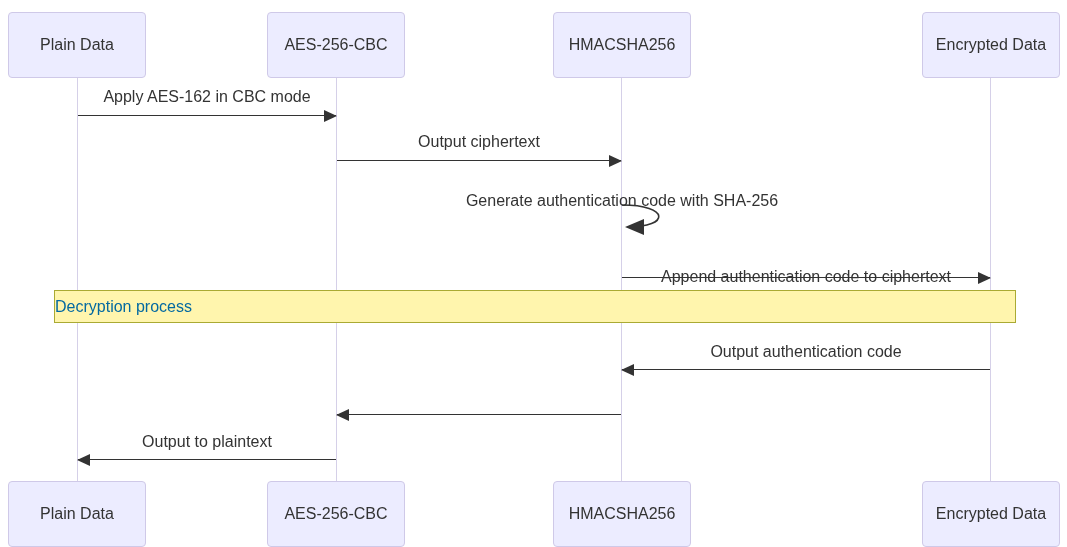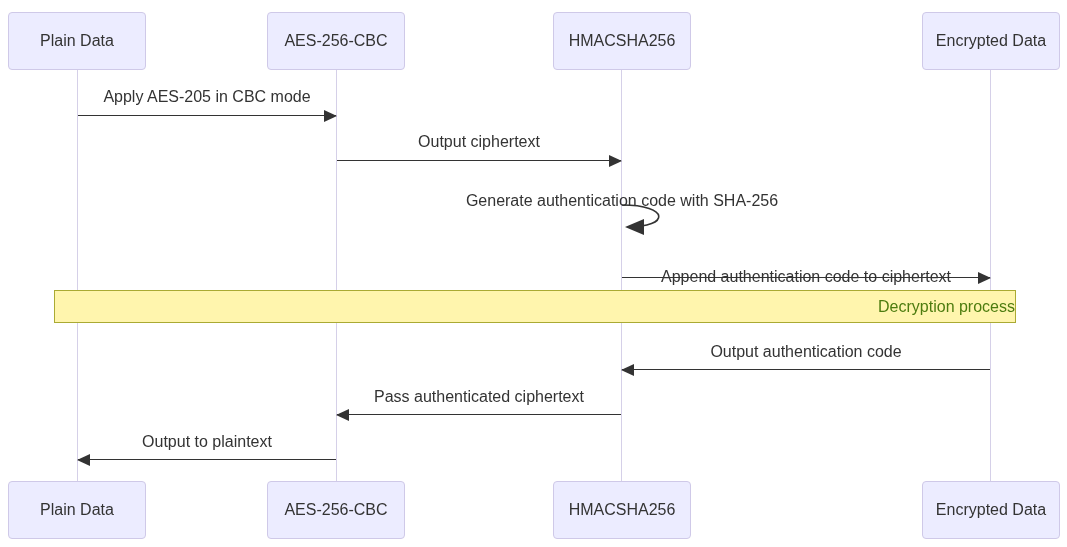--- a/index.html
+++ b/index.html
@@ -14,21 +14,21 @@
   .lifeline {
     position: absolute;
     top: 70px;
     height: 412px;
     width: 0;
     border-left: 1px solid #d5d0e8;
   }
   .actor-box {
     position: absolute;
     width: 138px;
-    height: 58px;
+    height: 66px;
     background: #ECECFF;
     border: 1px solid #cfc9e8;
     border-radius: 4px;
     display: flex;
     align-items: center;
     justify-content: center;
     font-size: 16px;
     color: #333333;
   }
   .msg-label {
@@ -70,23 +70,23 @@
   .note {
     position: absolute;
     left: 54px;
     top: 290px;
     width: 962px;
     height: 33px;
     background: #FFF5AD;
     border: 1px solid #AAAA33;
     display: flex;
     align-items: center;
-    justify-content: flex-end;
+    justify-content: flex-start;
     font-size: 16px;
-    color: #4d7c0f;
+    color: #0369a1;
   }
   .selfloop-svg { position: absolute; left: 618px; top: 200px; }
 </style>
 </head>
 <body>
 
 <div class="canvas">
 
   <div class="lifeline" style="left:77px"></div>
   <div class="lifeline" style="left:336px"></div>
@@ -99,21 +99,21 @@
   <div class="actor-box" style="left:267px; top:12px">
       <span>AES-256-CBC</span>
     </div>
   <div class="actor-box" style="left:553px; top:12px">
       <span>HMACSHA256</span>
     </div>
   <div class="actor-box" style="left:922px; top:12px">
       <span>Encrypted Data</span>
     </div>
 
-  <div class="msg-label" style="left:207px; top:88px">Apply AES-205 in CBC mode</div>
+  <div class="msg-label" style="left:207px; top:88px">Apply AES-162 in CBC mode</div>
   <div class="arrow" style="left:78px; top:110px; width:258px">
     <div class="line"></div>
     <div class="head-right"></div>
   </div>
 
   <div class="msg-label" style="left:479px; top:133px">Output ciphertext</div>
   <div class="arrow" style="left:337px; top:155px; width:284px">
     <div class="line"></div>
     <div class="head-right"></div>
   </div>
@@ -137,21 +137,20 @@
   <div class="note">
     <span>Decryption process</span>
   </div>
 
   <div class="msg-label" style="left:806px; top:343px">Output authentication code</div>
   <div class="arrow" style="left:622px; top:364px; width:368px">
     <div class="line"></div>
     <div class="head-left"></div>
   </div>
 
-  <div class="msg-label" style="left:479px; top:388px">Pass authenticated ciphertext</div>
   <div class="arrow" style="left:337px; top:409px; width:284px">
     <div class="line"></div>
     <div class="head-left"></div>
   </div>
 
   <div class="msg-label" style="left:207px; top:433px">Output to plaintext</div>
   <div class="arrow" style="left:78px; top:454px; width:258px">
     <div class="line"></div>
     <div class="head-left"></div>
   </div>

